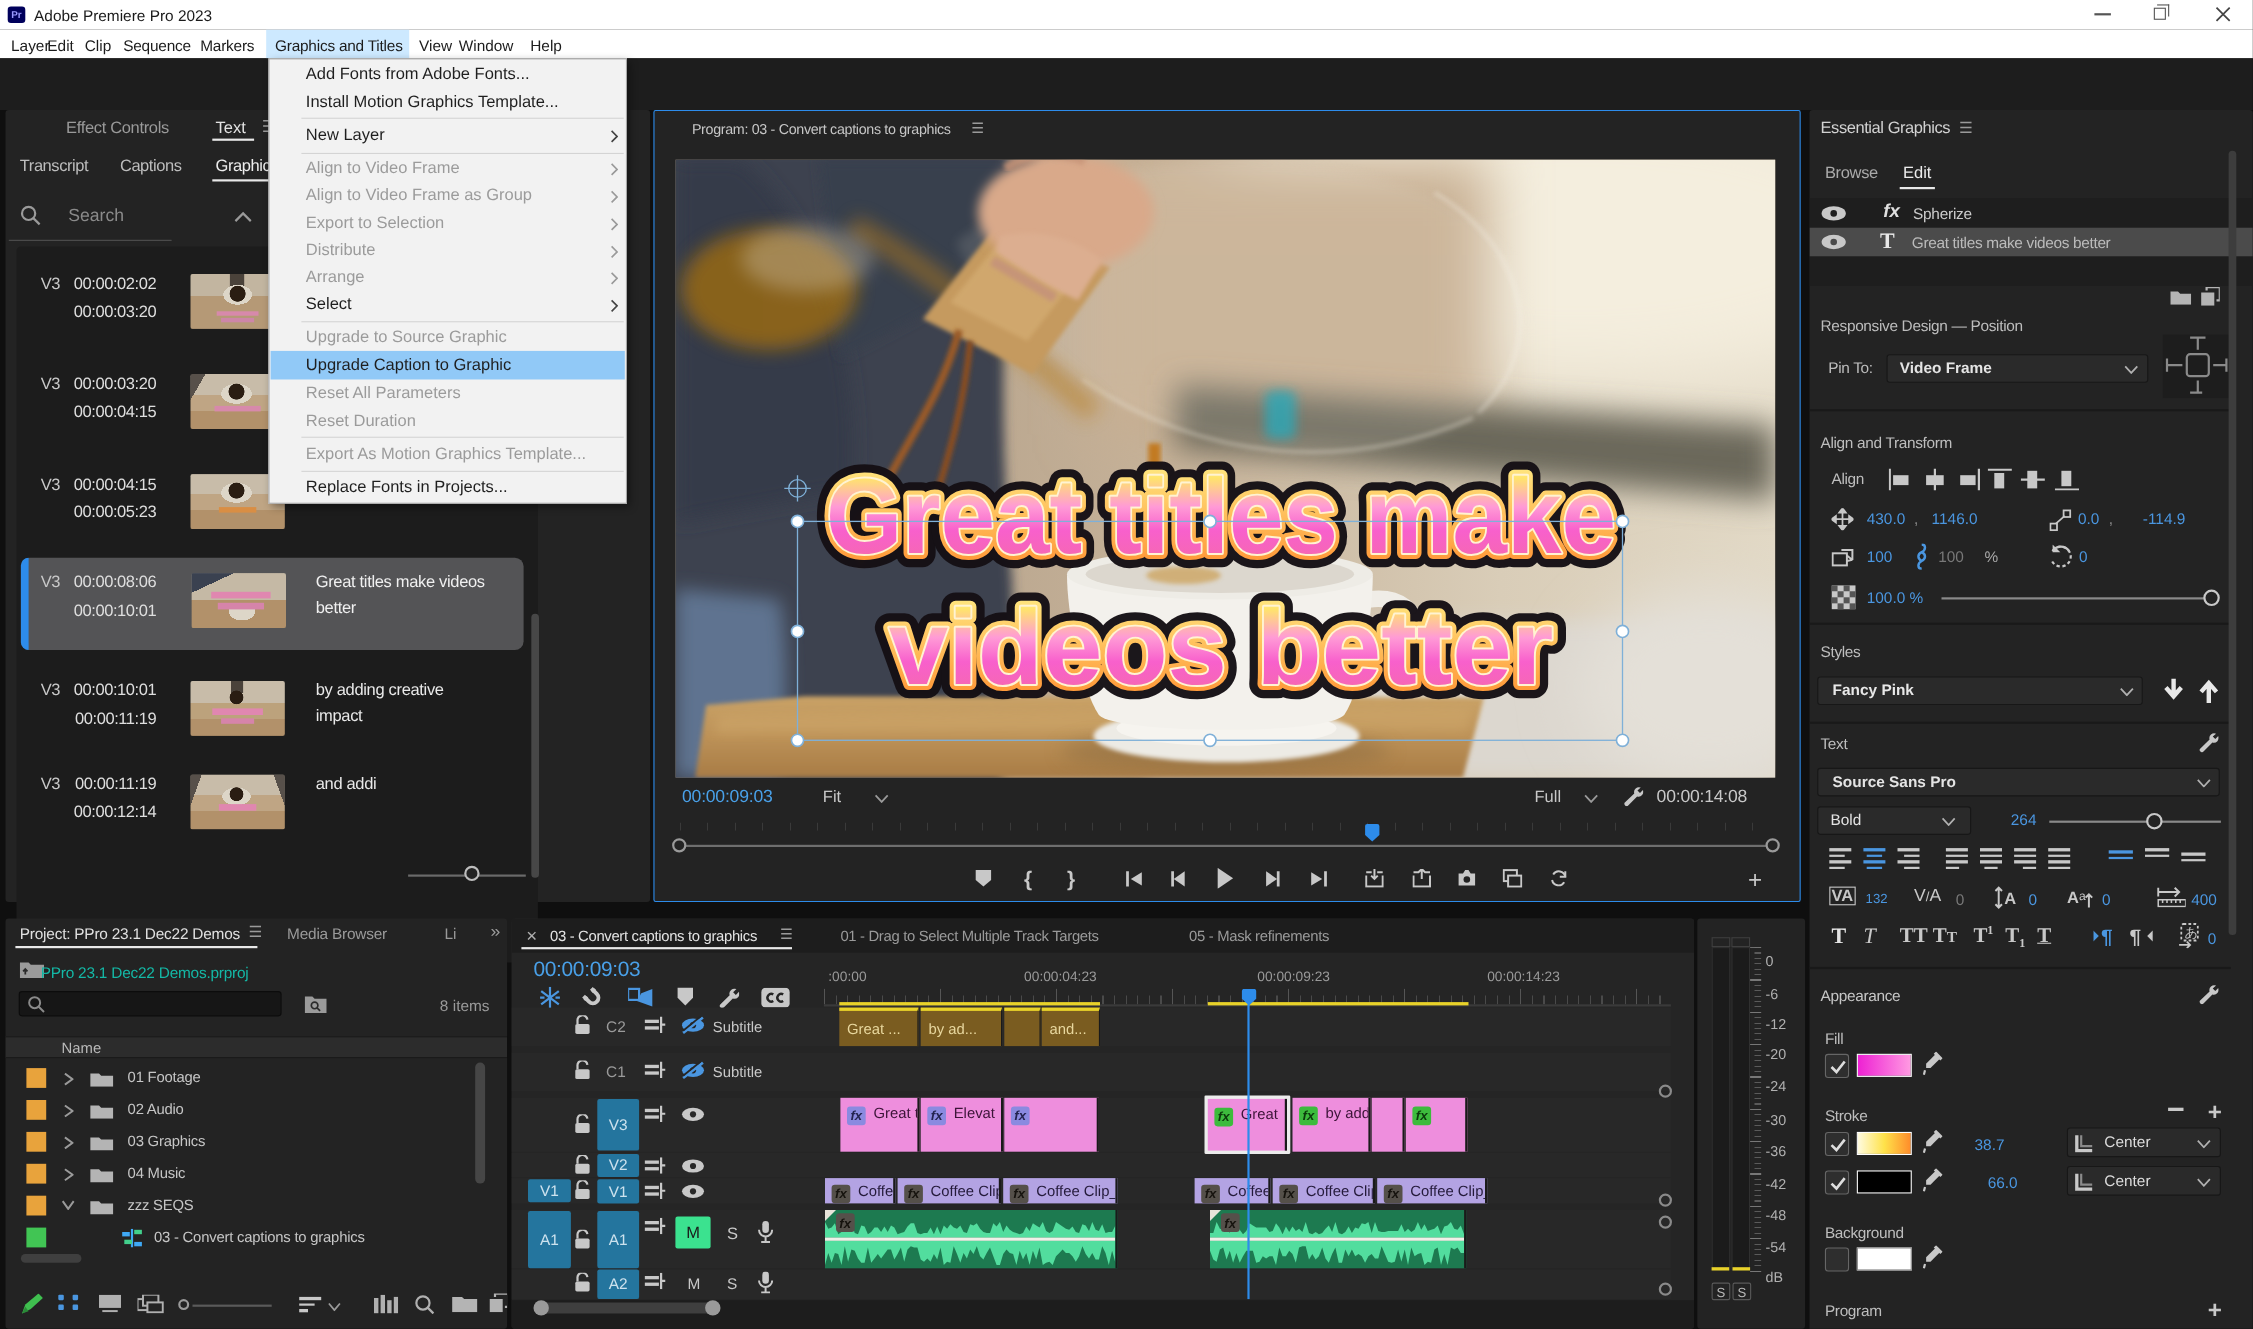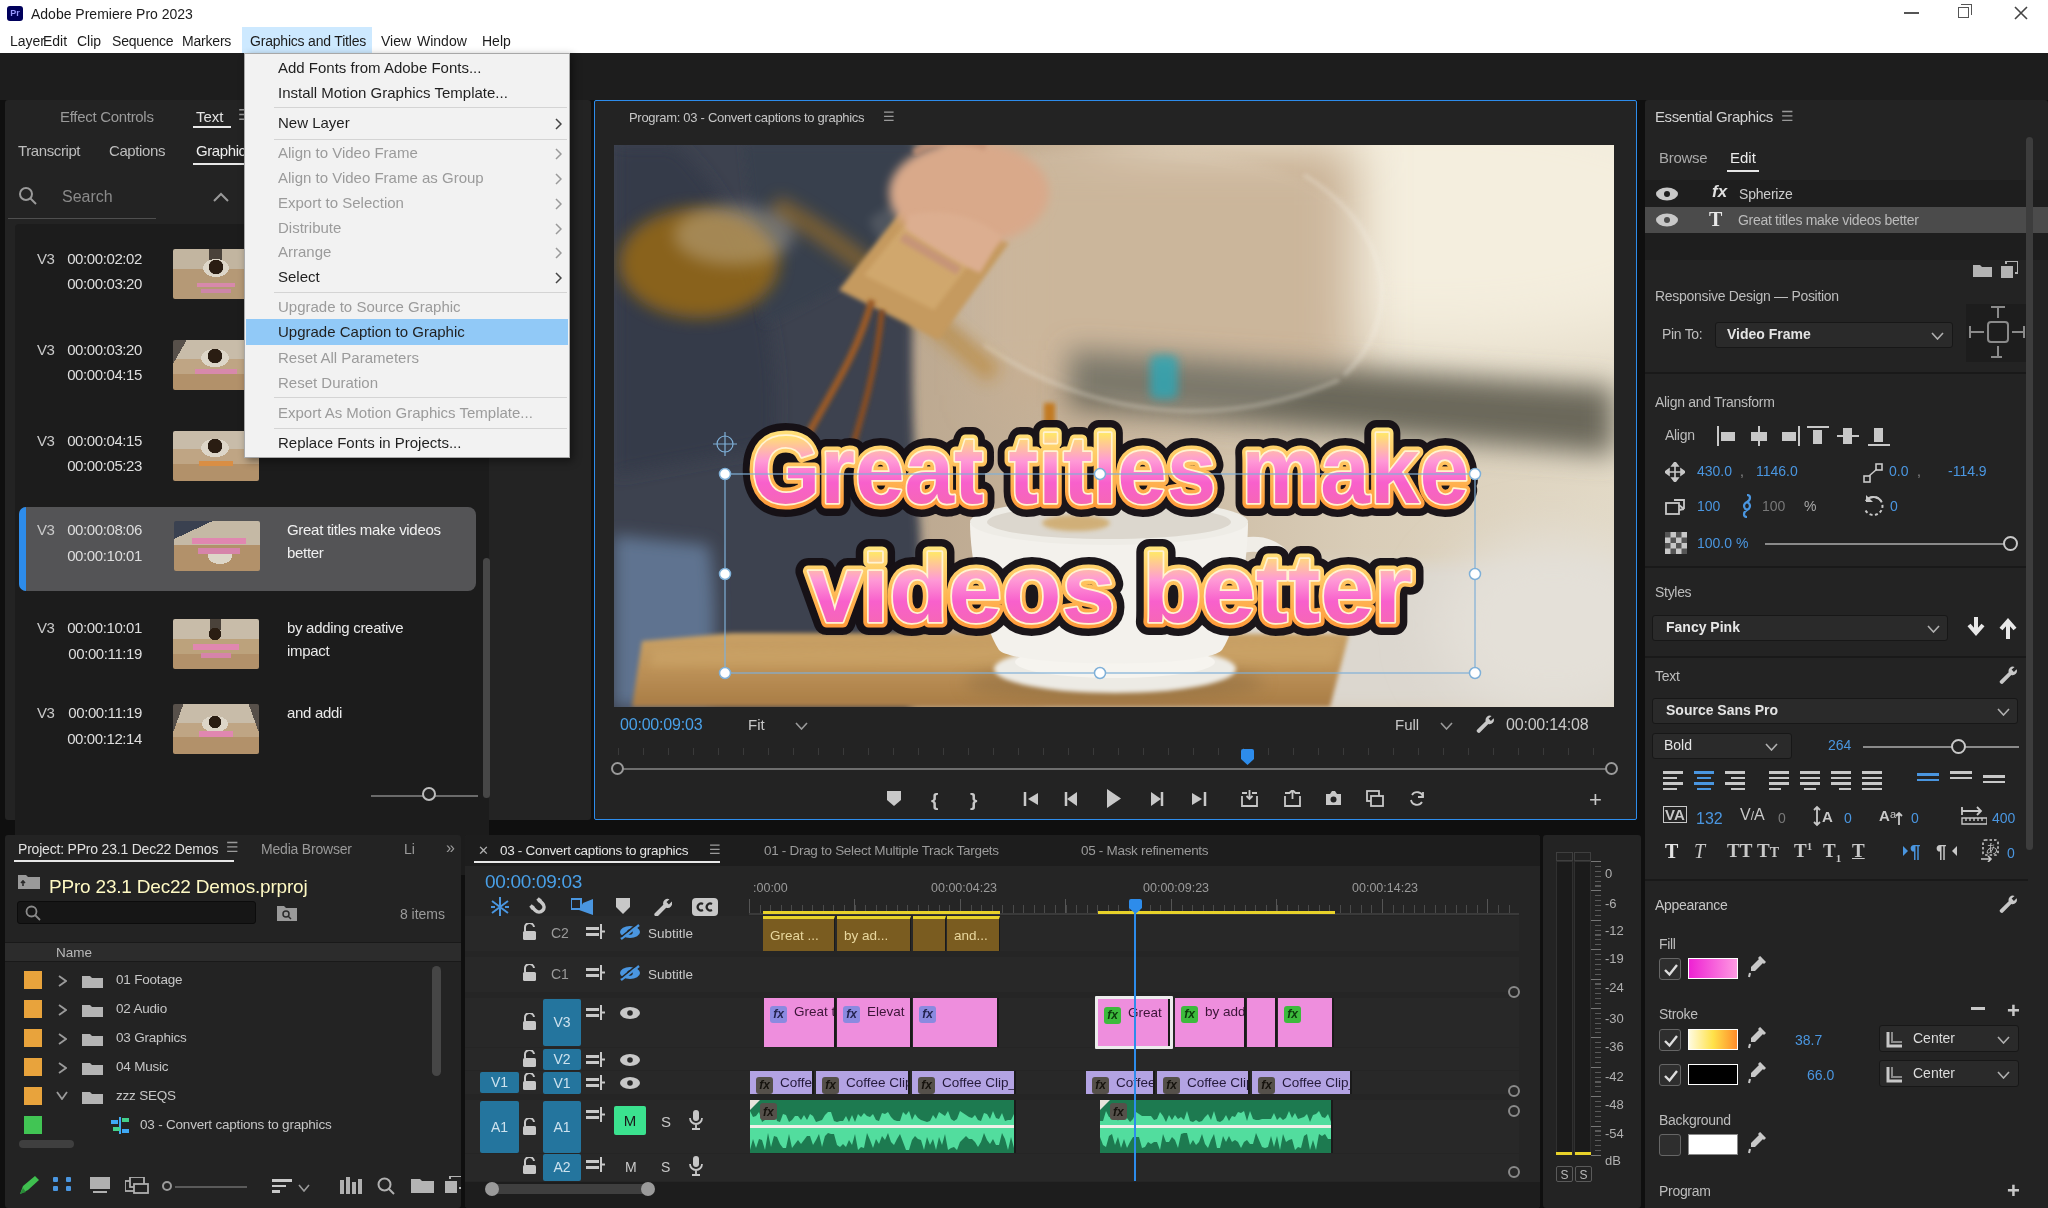--- a/index.html
+++ b/index.html
@@ -567,21 +567,21 @@
   <div class="abs bars" style="left:305px;top:671px;width:22px">
       <span style="width:22px"></span>
       <span style="width:22px"></span>
     </div>
   <div class="abs bars" style="left:338px;top:675px;width:22px">
       <span style="width:22px"></span>
       <span style="width:22px"></span>
     </div>
 
   <div class="abs" style="left:18px;top:706px;font-size:15px;font-weight:bold;color:#c8c8c8;border:1.5px solid #c8c8c8;padding:0 1px;line-height:15px">VA</div>
-  <div class="abs blue" style="left:51px;top:710px;font-size:16px">132</div>
+  <div class="abs blue" style="left:51px;top:710px;font-size:12px">132</div>
   <div class="abs" style="left:95px;top:706px;font-size:16px;font-weight:normal;color:#c8c8c8">V<span style="font-size:12px">/</span>A</div>
   <div class="abs" style="left:133px;top:710px;font-size:14px;color:#787878">0</div>
   <svg class="abs" style="left:168px;top:705px" width="22" height="22" viewBox="0 0 22 22">
       <path d="M4,2 L4,20 M1,5 L4,2 L7,5 M1,17 L4,20 L7,17" stroke="#c8c8c8" stroke-width="1.8" fill="none"></path>
       <text x="9" y="17" fill="#c8c8c8" font-size="15" font-weight="bold" font-family="Liberation Sans">A</text>
     </svg>
   <div class="abs blue" style="left:199px;top:710px;font-size:14px">0</div>
   <svg class="abs" style="left:234px;top:705px" width="24" height="22" viewBox="0 0 24 22">
       <text x="0" y="16" fill="#c8c8c8" font-size="15" font-weight="bold" font-family="Liberation Sans">A</text>
       <text x="11" y="13" fill="#c8c8c8" font-size="11" font-family="Liberation Sans">a</text>
@@ -695,21 +695,21 @@
   <div class="abs" style="left:13px;top:6px;font-size:14px;letter-spacing:-0.2px;color:#e0e0e0">Project: PPro 23.1 Dec22 Demos</div>
   <div class="abs" style="left:9px;top:25px;width:220px;height:2px;background:#e8e8e8"></div>
   <div class="abs dimtxt" style="left:221px;top:4px;font-size:14px">☰</div>
   <div class="abs dimtxt" style="left:256px;top:6px;font-size:14px;letter-spacing:-0.2px">Media Browser</div>
   <div class="abs dimtxt" style="left:399px;top:6px;font-size:14px">Li</div>
   <div class="abs dimtxt" style="left:441px;top:4px;font-size:16px">»</div>
   <svg class="abs" style="left:13px;top:38px" width="22" height="16" viewBox="0 0 22 16">
       <path d="M0,2 L8,2 L10,4 L22,4 L22,16 L0,16 Z" fill="#9a9a9a"></path>
       <path d="M5,8 L5,13 M3,10 L5,8 L7,10" stroke="#2a2a2a" stroke-width="1.6" fill="none"></path>
     </svg>
-  <div class="abs" style="left:44px;top:41px;font-size:19px;letter-spacing:-0.2px;color:#fef9c3">PPro 23.1 Dec22 Demos.prproj</div>
+  <div class="abs" style="left:32px;top:41px;font-size:14px;letter-spacing:-0.2px;color:#14b8a6">PPro 23.1 Dec22 Demos.prproj</div>
   <div class="abs" style="left:12px;top:66px;width:239px;height:23px;background:#161616;border-radius:3px;border:1px solid #0c0c0c"></div>
   <svg class="abs" style="left:20px;top:70px" width="16" height="16" viewBox="0 0 16 16">
       <circle cx="6.5" cy="6.5" r="5" fill="none" stroke="#8a8a8a" stroke-width="1.8"></circle>
       <path d="M10,10 L15,15" stroke="#8a8a8a" stroke-width="1.8"></path>
     </svg>
   <svg class="abs" style="left:272px;top:69px" width="20" height="17" viewBox="0 0 20 17">
       <path d="M0,2 L7,2 L9,4 L20,4 L20,17 L0,17 Z" fill="#9a9a9a"></path>
       <circle cx="9" cy="10" r="3" fill="none" stroke="#2a2a2a" stroke-width="1.5"></circle>
       <path d="M11,12 L14,15" stroke="#2a2a2a" stroke-width="1.5"></path>
     </svg>
@@ -1057,21 +1057,21 @@
   <div class="abs" style="left:31px;top:17px;width:17px;height:9px;border:1px solid #3f3f3f"></div>
   <div class="abs" style="left:13px;top:26px;width:17px;height:294px;background:#1b1b1b;border:1px solid #303030"></div>
   <div class="abs" style="left:31px;top:26px;width:17px;height:294px;background:#1b1b1b;border:1px solid #303030"></div>
   <div class="abs" style="left:13px;top:317px;width:16px;height:3px;background:#e8d22a"></div>
   <div class="abs" style="left:32px;top:317px;width:16px;height:3px;background:#e8d22a"></div>
   <div class="abs" style="left:52px;top:26px;width:6px;height:296px;background:repeating-linear-gradient(180deg,#5a5a5a 0 1px,transparent 1px 4.9px)"></div>
   <div class="abs" style="left:48px;top:26px;width:10px;height:296px;background:repeating-linear-gradient(180deg,#777 0 1px,transparent 1px 29.4px)"></div>
   <div class="abs" style="left:62px;top:31px;font-size:13px;color:#b0b0b0">0</div>
   <div class="abs" style="left:62px;top:61px;font-size:13px;color:#b0b0b0">-6</div>
   <div class="abs" style="left:62px;top:88px;font-size:13px;color:#b0b0b0">-12</div>
-  <div class="abs" style="left:62px;top:116px;font-size:13px;color:#b0b0b0">-19</div>
+  <div class="abs" style="left:62px;top:116px;font-size:13px;color:#b0b0b0">-20</div>
   <div class="abs" style="left:62px;top:145px;font-size:13px;color:#b0b0b0">-24</div>
   <div class="abs" style="left:62px;top:176px;font-size:13px;color:#b0b0b0">-30</div>
   <div class="abs" style="left:62px;top:204px;font-size:13px;color:#b0b0b0">-36</div>
   <div class="abs" style="left:62px;top:234px;font-size:13px;color:#b0b0b0">-42</div>
   <div class="abs" style="left:62px;top:262px;font-size:13px;color:#b0b0b0">-48</div>
   <div class="abs" style="left:62px;top:291px;font-size:13px;color:#b0b0b0">-54</div>
   <div class="abs" style="left:62px;top:318px;font-size:13px;color:#b0b0b0">dB</div>
   <div class="abs" style="left:13px;top:331px;width:17px;height:16px;border:1px solid #5a5a5a;border-radius:2px;color:#b9b9b9;font-size:12px;text-align:center;line-height:16px">S</div>
   <div class="abs" style="left:32px;top:331px;width:17px;height:16px;border:1px solid #5a5a5a;border-radius:2px;color:#b9b9b9;font-size:12px;text-align:center;line-height:16px">S</div>
 </div>

